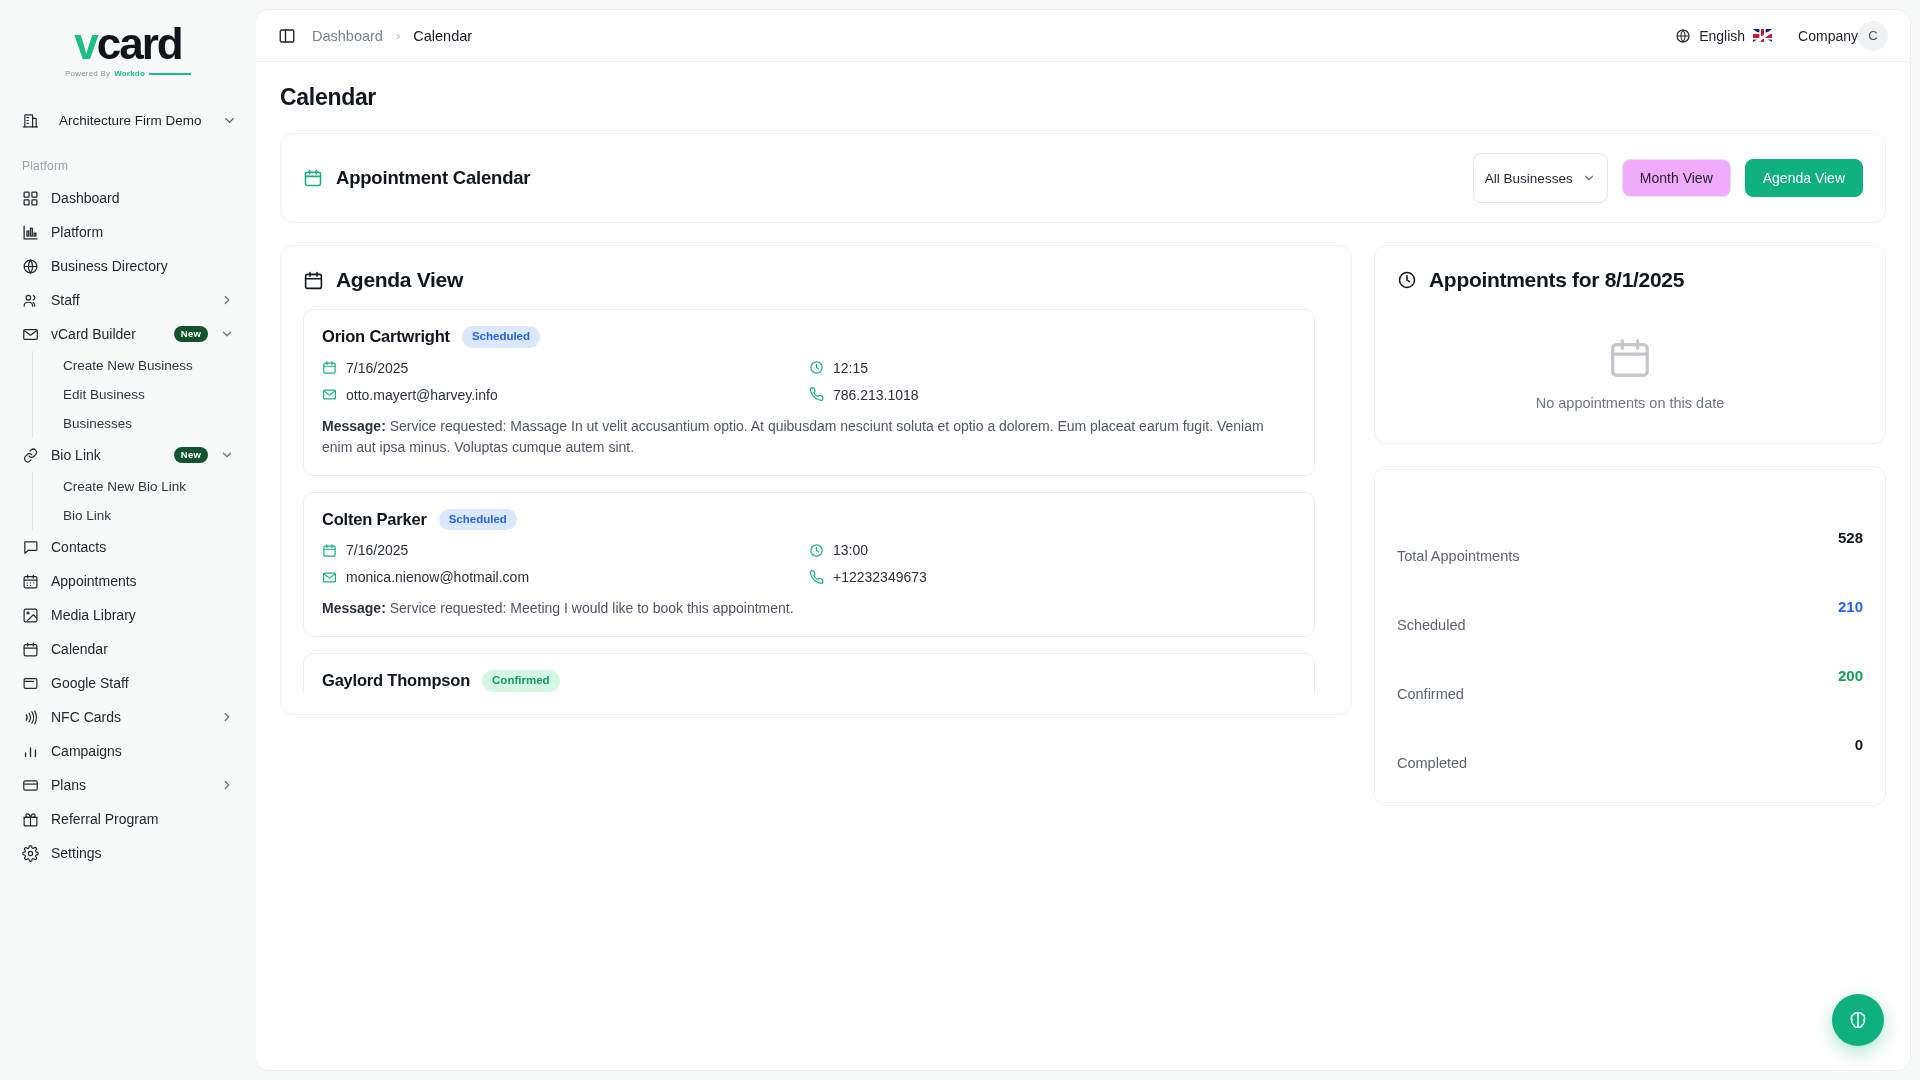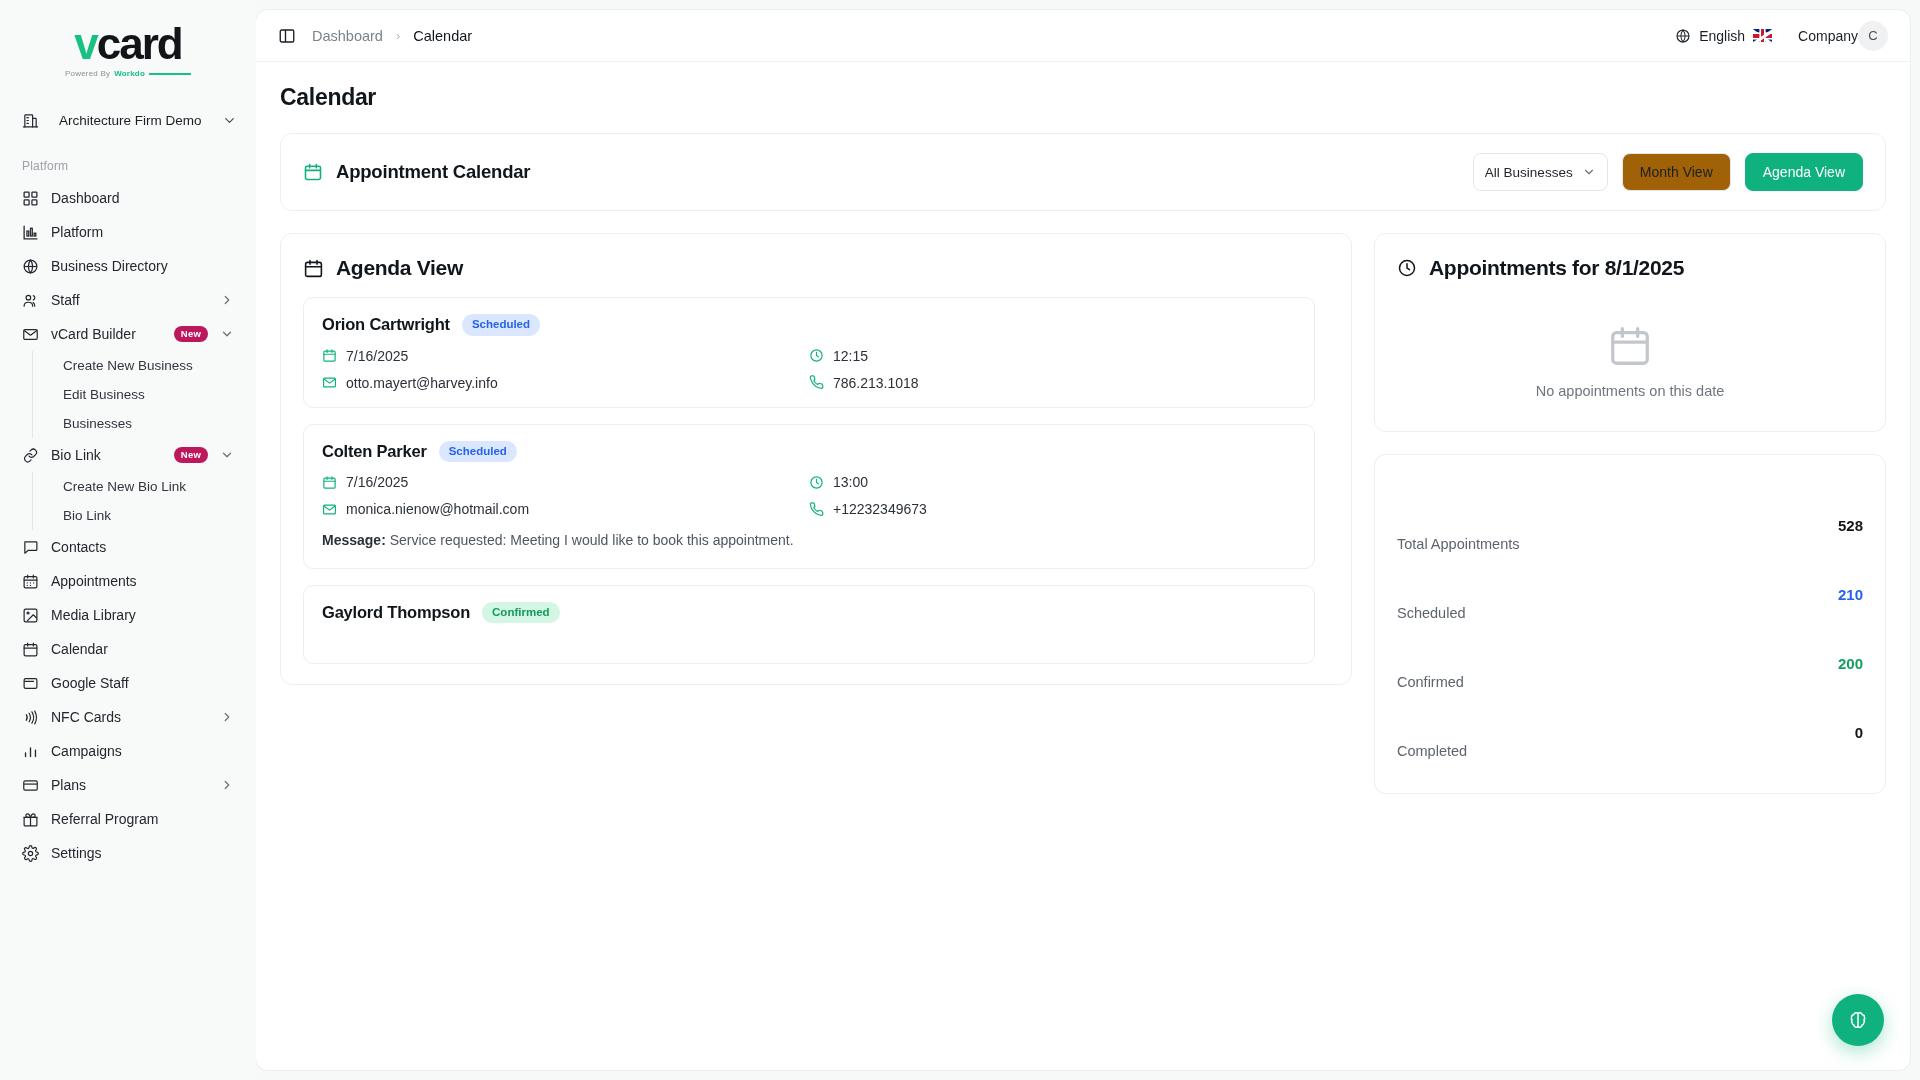--- a/index.html
+++ b/index.html
@@ -40,21 +40,21 @@
   .nav { padding: 0 12px; overflow: hidden; }
   .nav-item {
     display: flex; align-items: center; gap: 12px;
     padding: 8.5px 10px; border-radius: 8px;
     font-size: 14px; color: #23282f; cursor: pointer;
     position: relative;
   }
   .nav-item .label { flex: 1; white-space: nowrap; }
   .nav-item .chev-r { color: #6b7280; display: flex; }
   .badge-new {
-    background: #be185d; color: #fff; font-size: 9.5px; font-weight: 700;
+    background: #14532d; color: #fff; font-size: 9.5px; font-weight: 700;
     border-radius: 9px; padding: 2px 7px; line-height: 1.3; letter-spacing: .2px;
   }
   .subnav { padding-left: 22px; border-left: 1.5px solid #e3e6e8; margin-left: 20px; }
   .subnav .sub-item {
     font-size: 13.5px; color: #30363d; padding: 7px 8px;
     border-radius: 7px; cursor: pointer; white-space: nowrap;
   }
   .icon { display: inline-flex; align-items: center; justify-content: center; flex: none; }
 
   
@@ -93,29 +93,29 @@
 
   .panel {
     background: #fff; border: 1px solid #eceef0; border-radius: 12px;
   }
   .cal-header {
     margin-top: 22px; padding: 19px 22px; display: flex; align-items: center;
   }
   .cal-header-title { display: flex; align-items: center; gap: 13px; font-size: 18.5px; font-weight: 700; color: #11161c; letter-spacing: -.2px; }
   .cal-header-right { margin-left: auto; display: flex; align-items: center; gap: 14px; }
   .select-biz {
-    width: 135px; height: 38px; border: 1px solid #e3e6e9; border-radius: 8px;
+    width: 135px; height: 50px; border: 1px solid #e3e6e9; border-radius: 8px;
     display: flex; align-items: center; padding: 0 11px; gap: 6px;
     font-size: 13.5px; color: #23282f; cursor: pointer; background: #fff;
   }
   .select-biz .sel-label { flex: 1; }
   .btn {
     height: 38px; border-radius: 8px; padding: 0 17px; font-size: 14px;
     display: flex; align-items: center; justify-content: center; cursor: pointer;
-    border: 1px solid #e3e6e9; background: #a16207; color: #1b2026; white-space: nowrap;
+    border: 1px solid #e3e6e9; background: #f0abfc; color: #1b2026; white-space: nowrap;
   }
   .btn-primary { background: #0fb27e; border-color: #0fb27e; color: #fff; font-weight: 500; }
 
   .cols { display: flex; gap: 22px; margin-top: 22px; align-items: flex-start; }
   .col-left { flex: 1; min-width: 0; }
   .col-right { width: 512px; flex: none; display: flex; flex-direction: column; gap: 22px; }
 
   .agenda-panel { padding: 22px 22px 20px; }
   .panel-h {
     display: flex; align-items: center; gap: 12px; font-size: 21px; font-weight: 700;
@@ -526,20 +526,24 @@
                   </div>
                   <div class="appt-field">
                     <span class="icon">
                         <svg width="15" height="15" viewBox="0 0 24 24" fill="none" stroke="#0fb27e" stroke-width="1.9" stroke-linejoin="round">
                           <path d="M22 16.9v2.5a2 2 0 0 1-2.2 2 19.8 19.8 0 0 1-8.6-3.1 19.5 19.5 0 0 1-6-6A19.8 19.8 0 0 1 2.1 3.6 2 2 0 0 1 4.1 1.4h2.5a2 2 0 0 1 2 1.7c.1 1 .4 1.9.7 2.8a2 2 0 0 1-.5 2.1L7.7 9.2a16 16 0 0 0 6 6l1.2-1.1a2 2 0 0 1 2.1-.5c.9.3 1.8.6 2.8.7a2 2 0 0 1 1.7 2z"></path>
                         </svg>
                       </span>
                     <span>786.213.1018</span>
                   </div>
                 </div>
+                <div class="appt-msg">
+                  <b>Message:</b>
+                  <span>Service requested: Massage In ut velit accusantium optio. At quibusdam nesciunt soluta et optio a dolorem. Eum placeat earum fugit. Veniam enim aut ipsa minus. Voluptas cumque autem sint.</span>
+                </div>
               </div>
 
               <div class="appt-card">
                 <div class="appt-top">
                   <span class="appt-name">Colten Parker</span>
                   <span class="status status-scheduled">Scheduled</span>
                 </div>
                 <div class="appt-grid">
                   <div class="appt-field">
                     <span class="icon">

